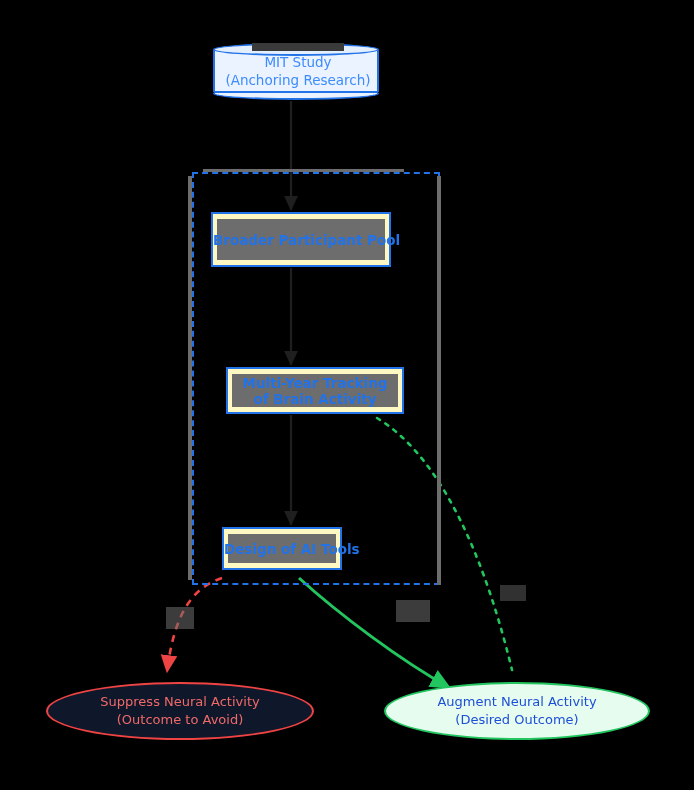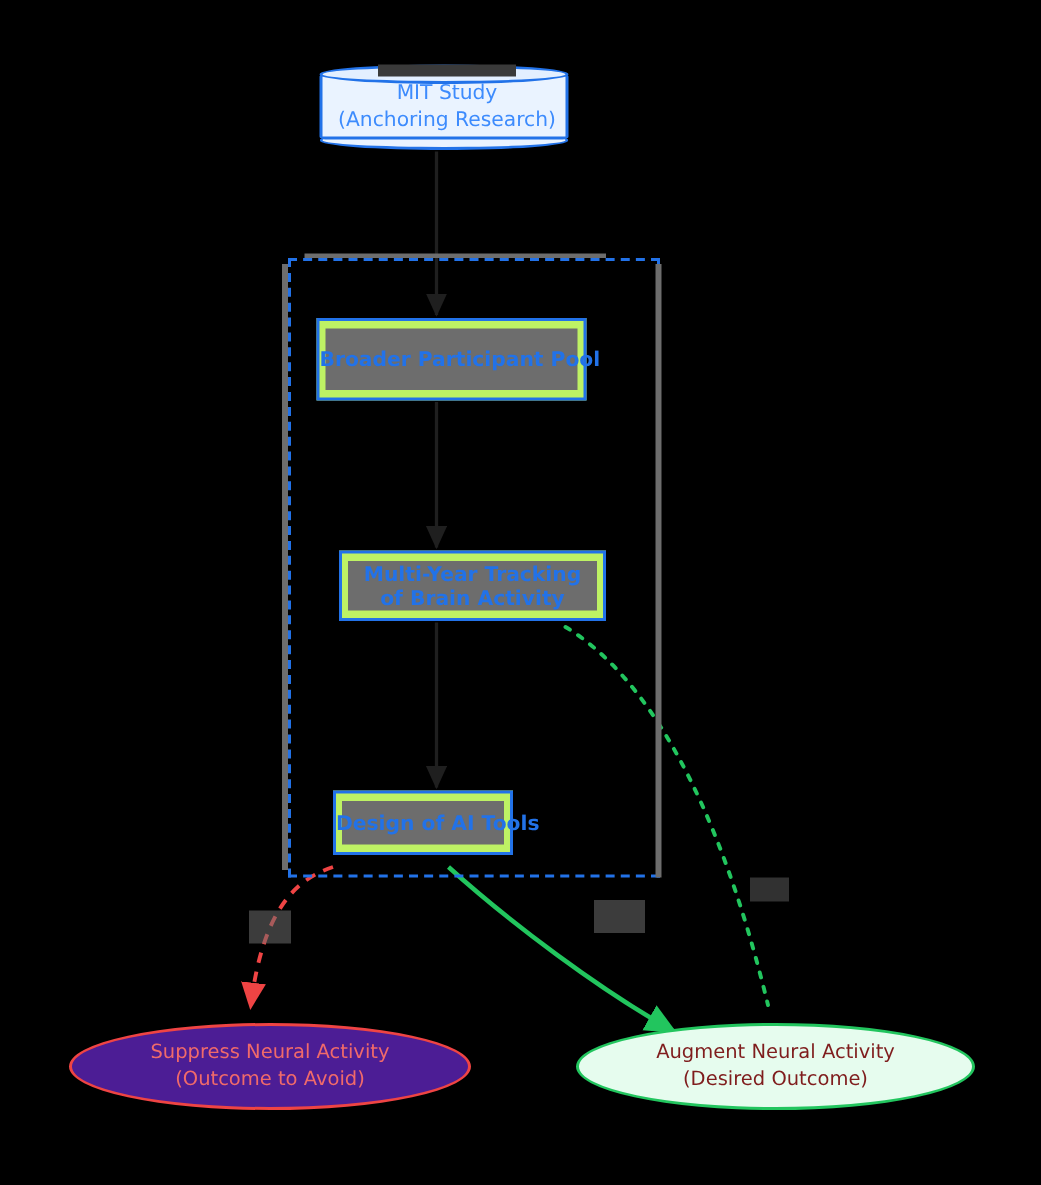--- a/index.html
+++ b/index.html
@@ -105,21 +105,21 @@
   .subgraph-shade {
     position: absolute;
     background: #6d6d6d;
   }
 
   
   .proc {
     position: absolute;
     box-sizing: border-box;
     border: 2.5px solid #2272e8;
-    background: #bef264;
+    background: #fef9c3;
   }
   .proc .band {
     position: absolute;
     left: 4px;
     right: 4px;
     top: 5px;
     bottom: 5px;
     background: #6d6d6d;
   }
   .proc .ptext {
@@ -152,31 +152,31 @@
     font-size: 13px;
     line-height: 18px;
     white-space: pre;
   }
   #out-suppress {
     left: 46px;
     top: 682px;
     width: 268px;
     height: 58px;
     border: 2.5px solid #ef4444;
-    background: #4c1d95;
+    background: #0f172a;
     color: #f06a6a;
   }
   #out-augment {
     left: 384px;
     top: 682px;
     width: 266px;
     height: 58px;
     border: 2.5px solid #22c55e;
     background: #e6fcee;
-    color: #7f1d1d;
+    color: #1d4ed8;
   }
 
   .edge-label-shade {
     position: absolute;
     background: #6d6d6d;
   }
 </style>
 </head>
 <body>
 

